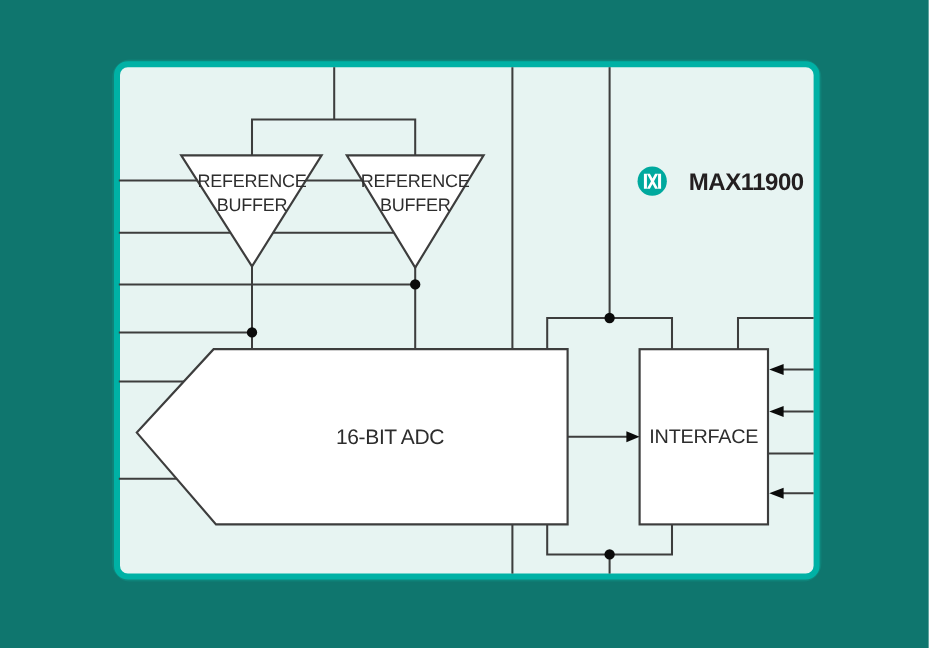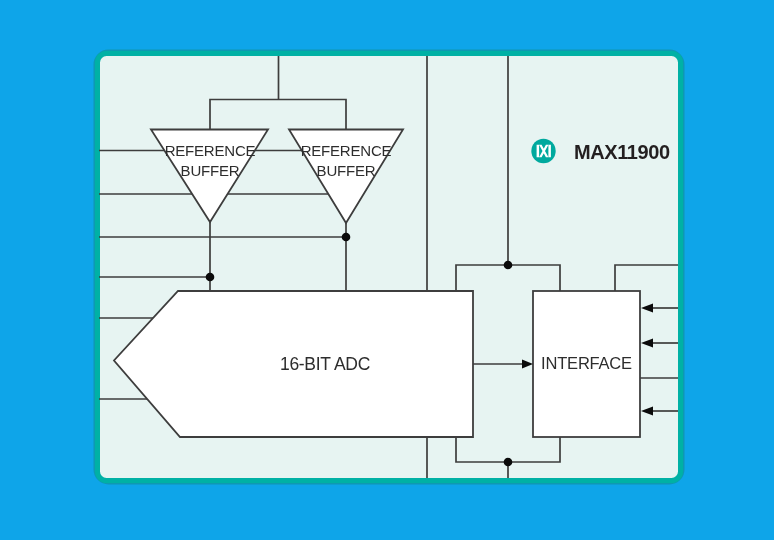--- a/index.html
+++ b/index.html
@@ -1,20 +1,20 @@
 <!DOCTYPE html>
 <html><head>
 <meta charset="utf-8">
 <title>MAX11900</title>
 <style>
   html,body{margin:0;padding:0;background:#ffffff;}
   .stage{
     position:relative;
     width:774px;height:540px;
-    background:#0ea5e9;
+    background:#0f766e;
     overflow:hidden;
     font-family:"Liberation Sans", sans-serif;
     text-align:right;
   }
   svg{position:absolute;left:0;top:0;}
   .wire{stroke:#3d3d3d;stroke-width:1.7;fill:none;}
   .shape{fill:#ffffff;stroke:#3d3d3d;stroke-width:1.8;}
   .dot{fill:#0b0b0b;stroke:none;}
   .ah{fill:#0b0b0b;stroke:none;}
   .lbl{

